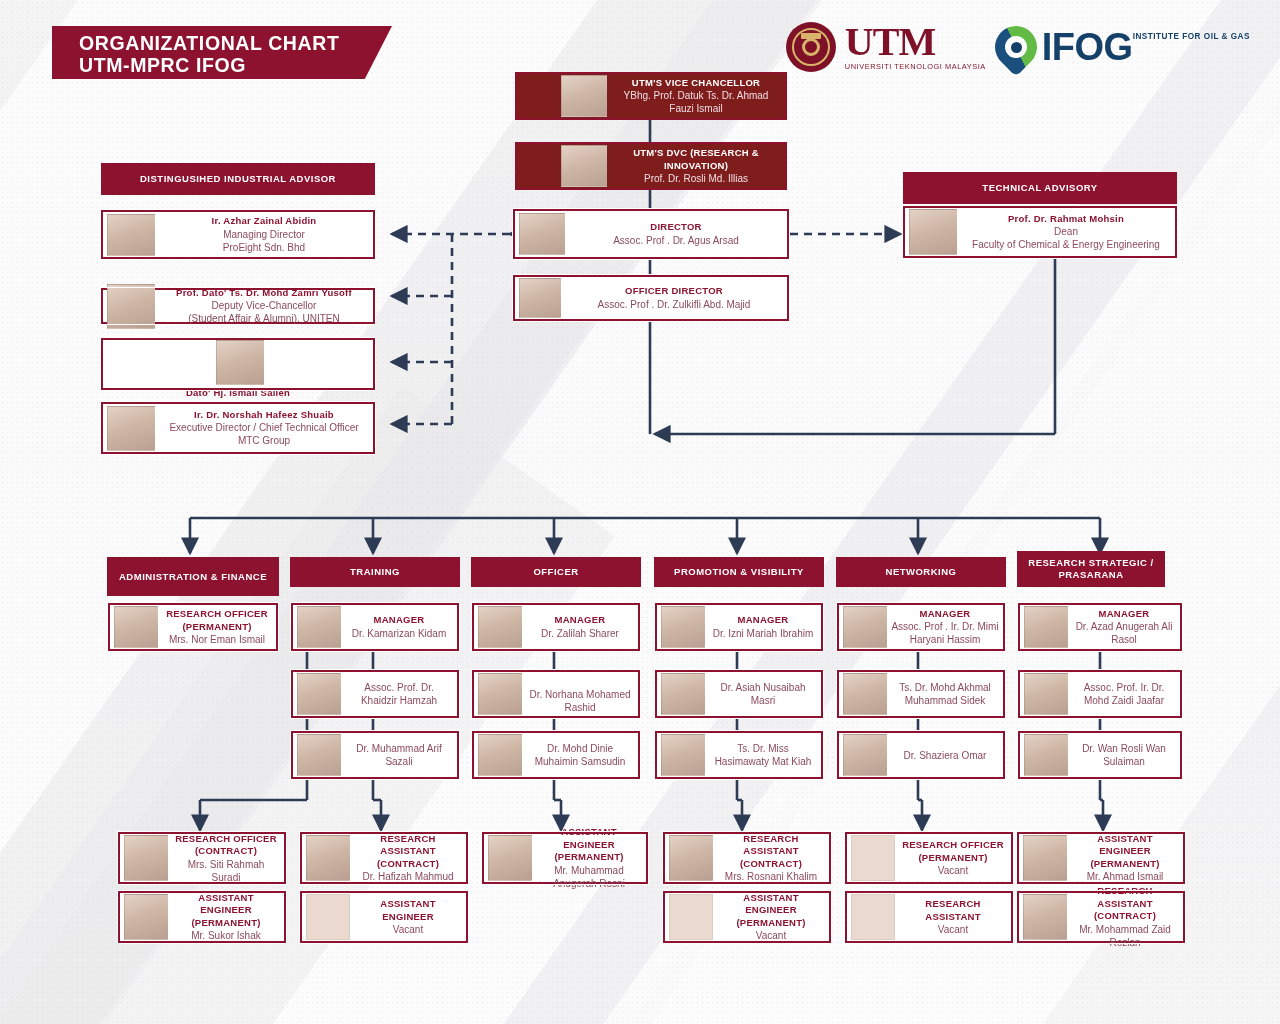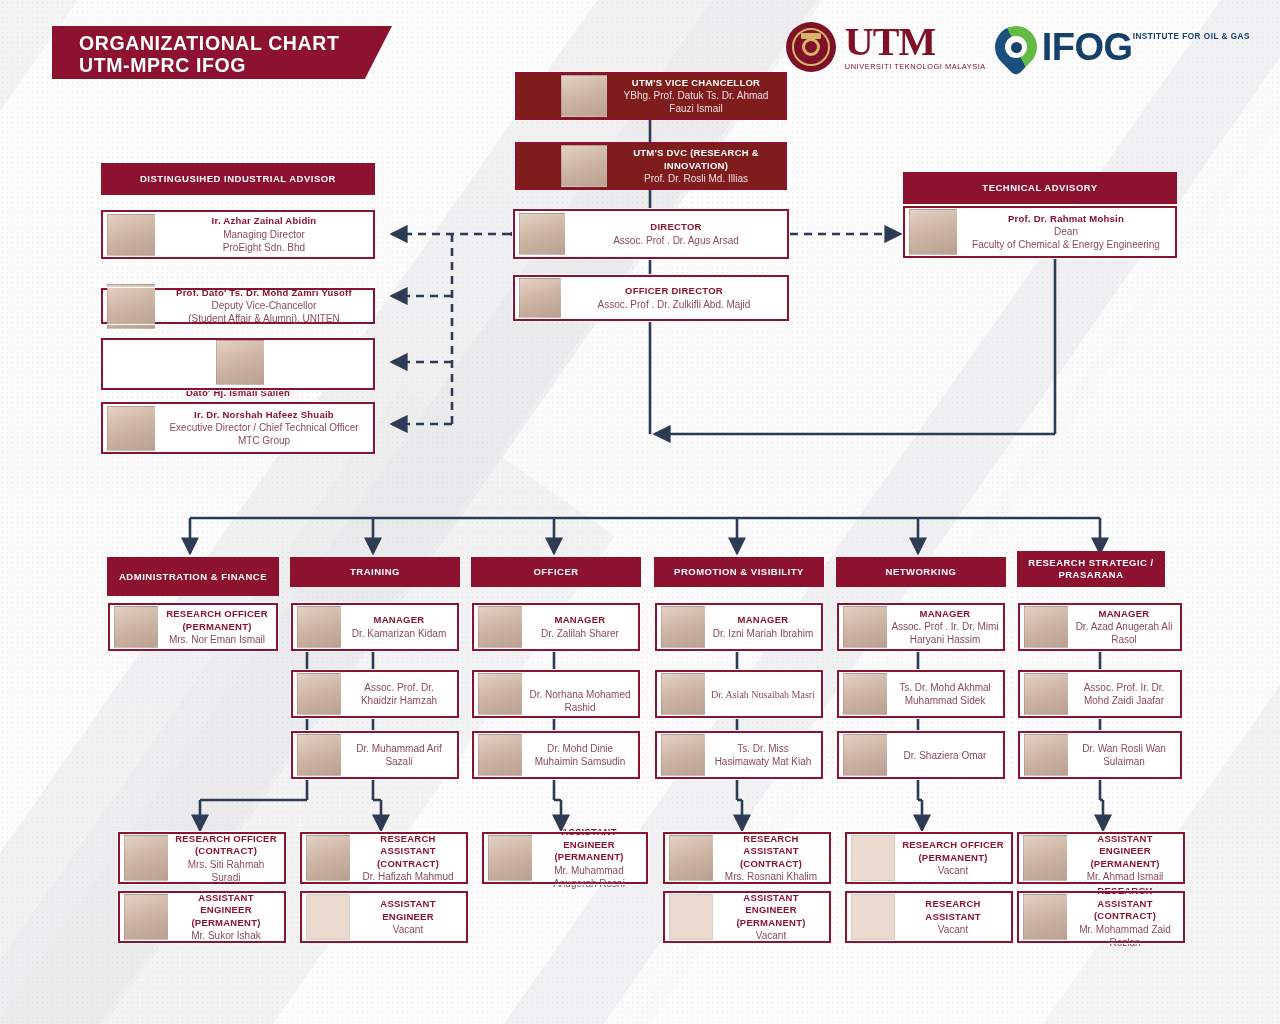--- a/index.html
+++ b/index.html
@@ -376,21 +376,21 @@
           <div>PROMOTION &amp; VISIBILITY</div>
         </div>
       </div>
       <div class="node white" style="left: 655px; top: 603px; width: 168px; height: 48px;">
         <div class="photo" style="width: 42px; height: 40px; margin-left: 4px;"></div>
         <div class="txt">
           <div class="role">MANAGER</div>
           <div class="name">Dr. Izni Mariah Ibrahim</div>
         </div>
       </div>
-      <div class="node white" style="left: 655px; top: 670px; width: 168px; height: 48px; font-family: Liberation Serif, serif;">
+      <div class="node white" style="left: 655px; top: 670px; width: 168px; height: 48px;">
         <div class="photo" style="width: 42px; height: 40px; margin-left: 4px;"></div>
         <div class="txt">
           <div class="name">Dr. Asiah Nusaibah Masri</div>
         </div>
       </div>
       <div class="node white" style="left: 655px; top: 731px; width: 168px; height: 48px;">
         <div class="photo" style="width: 42px; height: 40px; margin-left: 4px;"></div>
         <div class="txt">
           <div class="name">Ts. Dr. Miss Hasimawaty Mat Kiah</div>
         </div>

